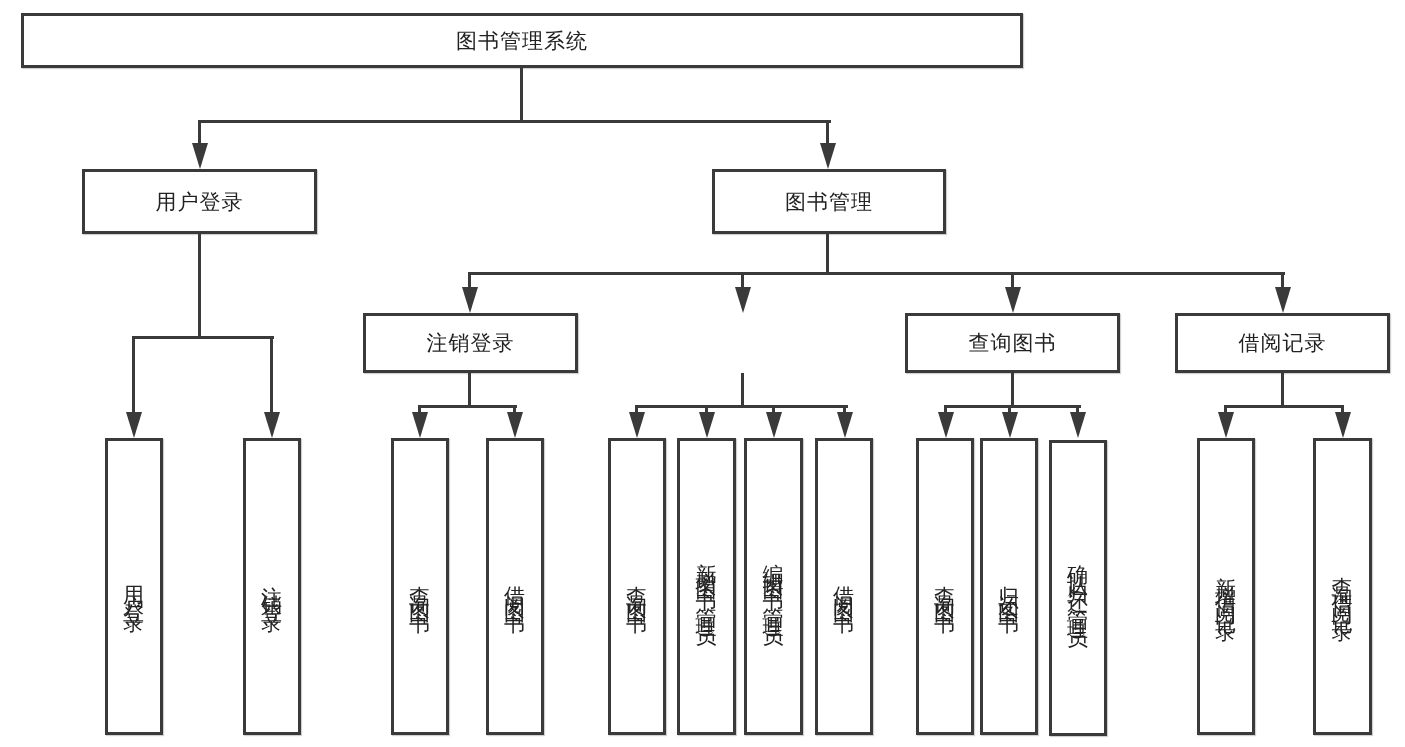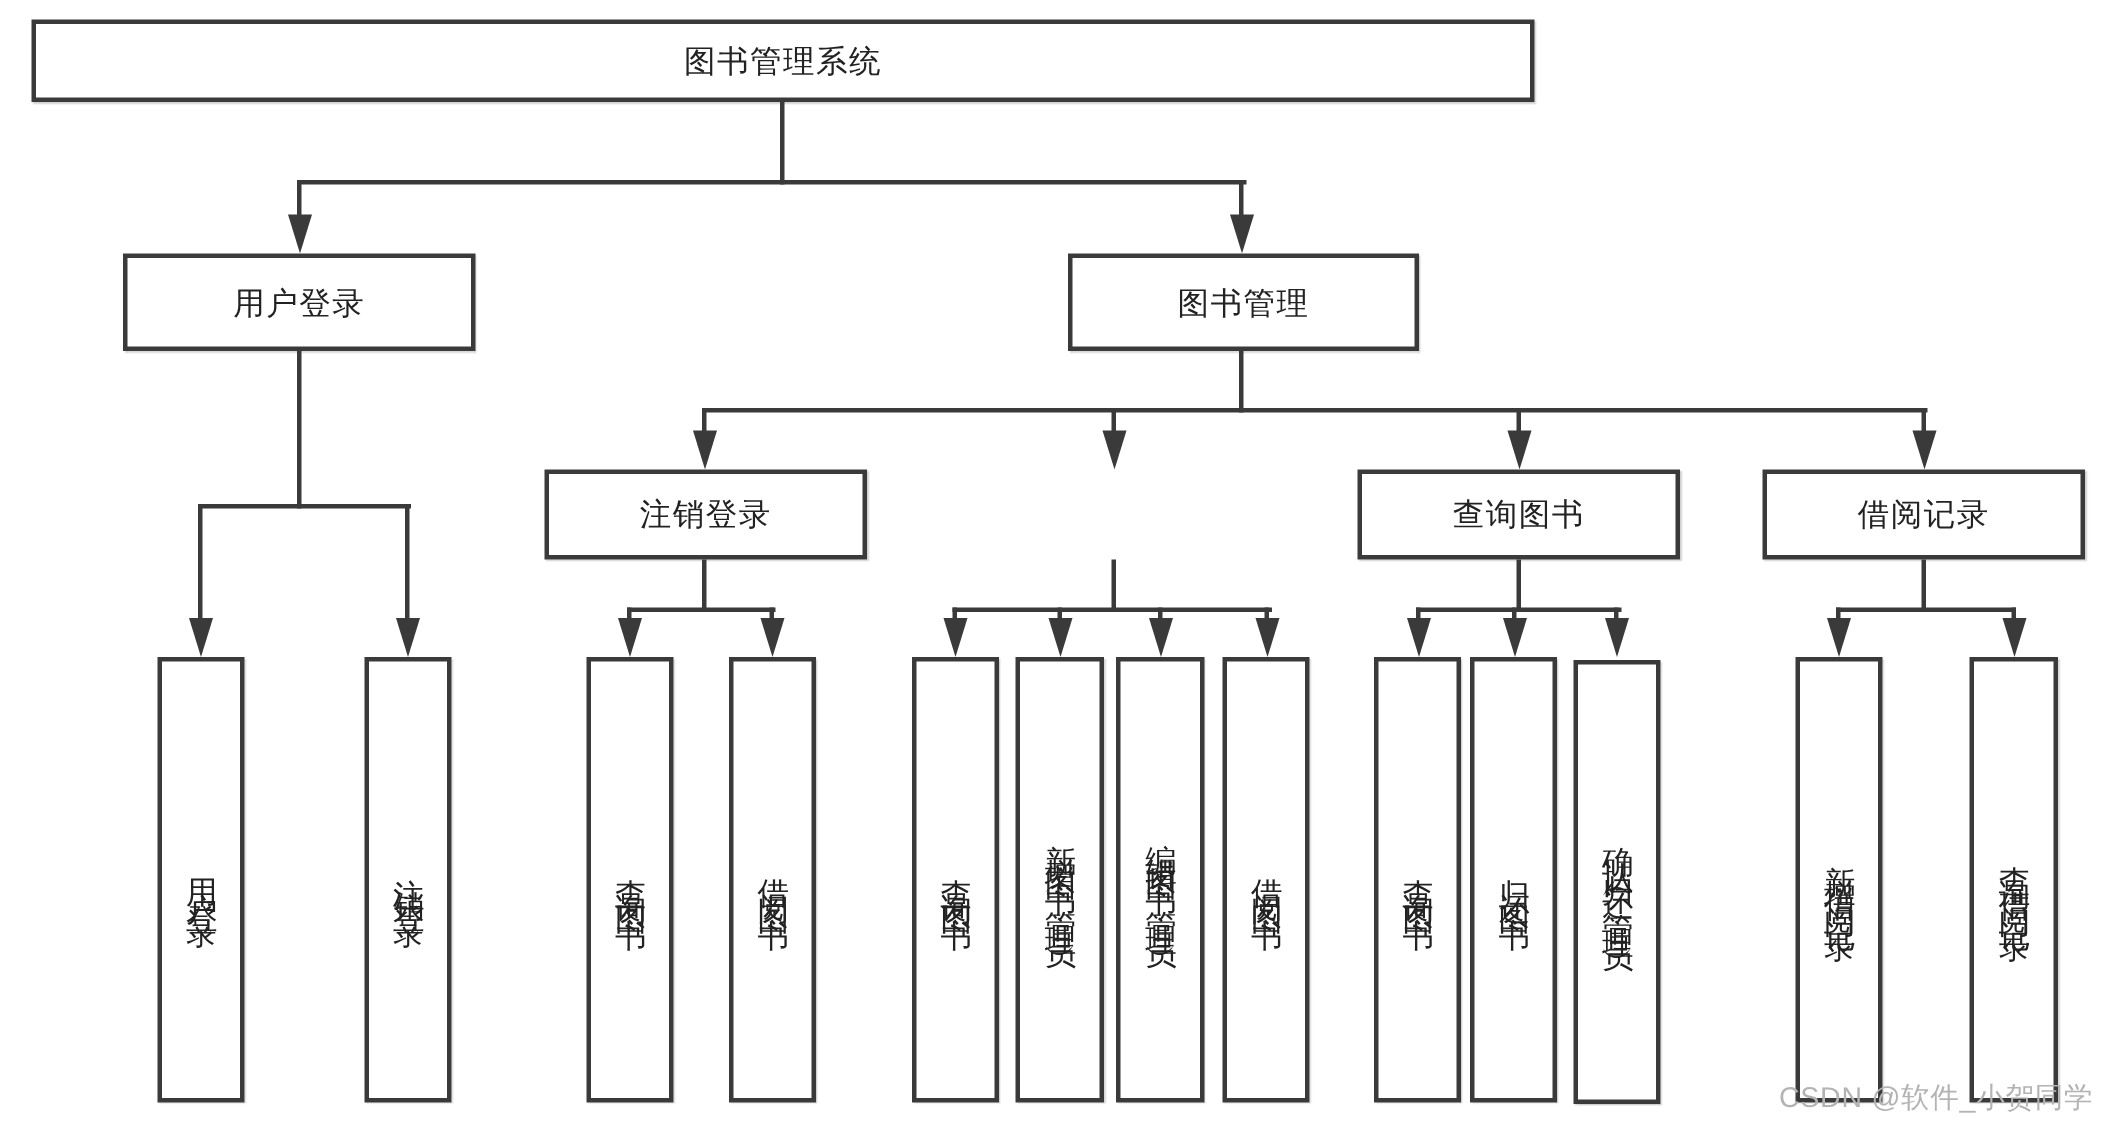--- a/index.html
+++ b/index.html
@@ -200,15 +200,14 @@
     <span class="vlabel">确认归还（管理员）</span>
   </div>
 
   <div class="box" style="left:1197px; top:438px; width:58px; height:297px;">
     <span class="vlabel">新增借阅记录</span>
   </div>
   <div class="box" style="left:1313px; top:438px; width:59px; height:297px;">
     <span class="vlabel">查询借阅记录</span>
   </div>
 
-  <div class="watermark">CSDN @软件_小贺同学</div>
 
 </div>
 
 </body></html>

